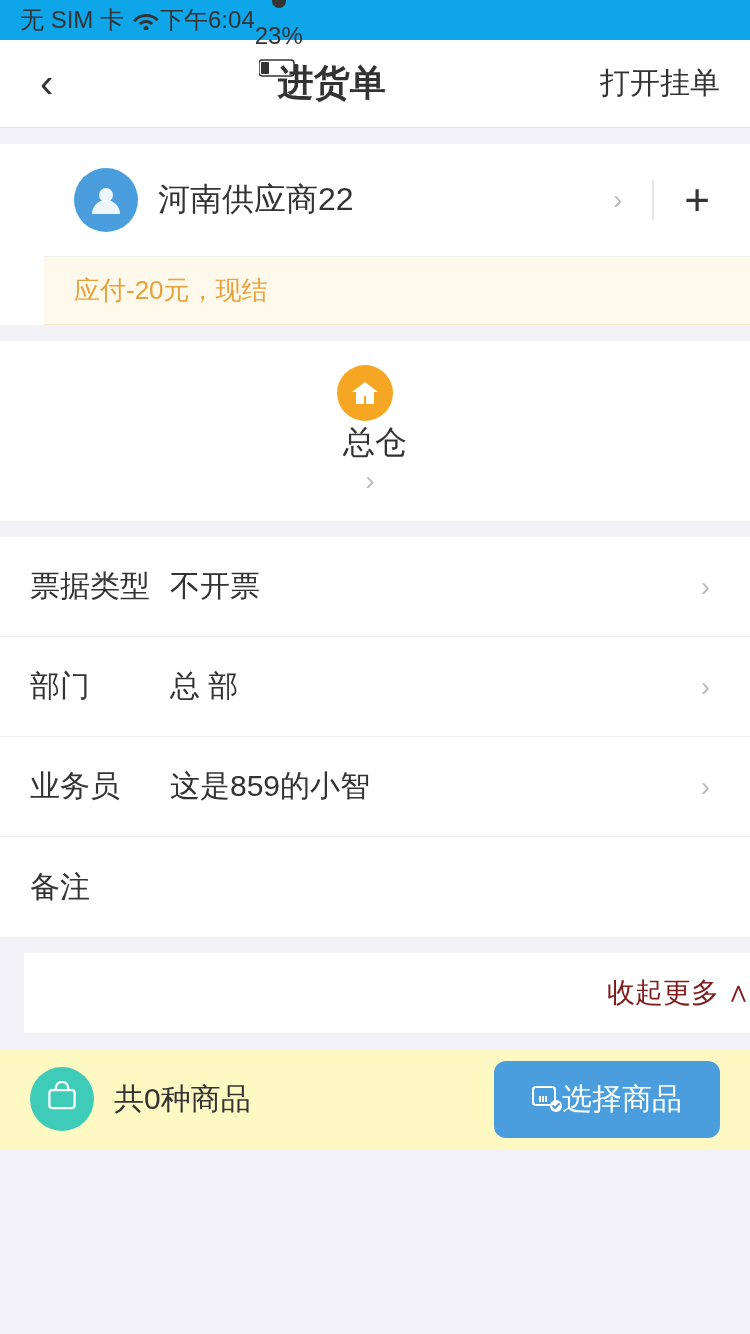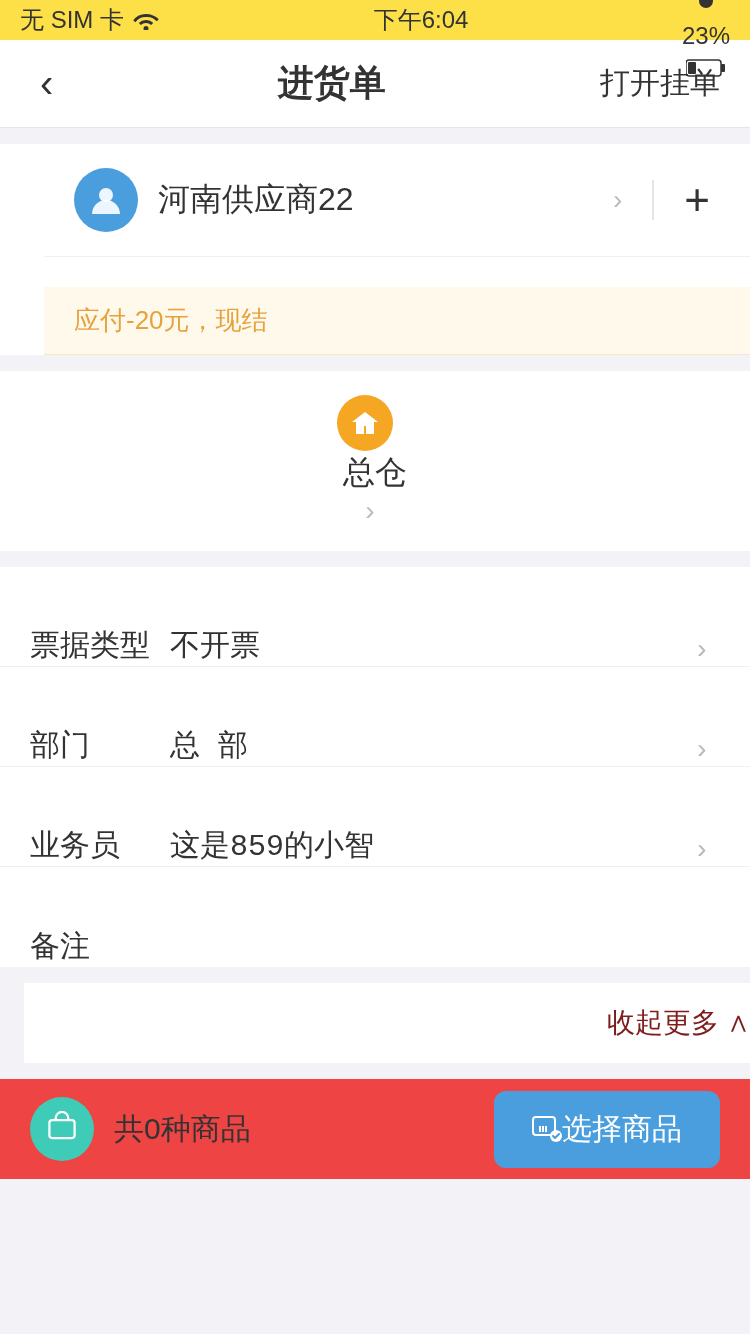--- a/index.html
+++ b/index.html
@@ -9,24 +9,24 @@
       min-height: 1334px;
       font-family: -apple-system, "PingFang SC", "Helvetica Neue", sans-serif;
       background: #f2f2f7;
       font-size: 28px;
       color: #333;
     }
 
     
     .status-bar {
       height: 40px;
-      background: #fde047;
-      display: flex;
-      align-items: center;
-      justify-content: space-between;
+      background: #0ea5e9;
+      display: flex;
+      align-items: center;
+      justify-content: flex-start;
       padding: 11px 20px;
       font-size: 24px;
       font-weight: 500;
     }
     .status-left {
       display: flex;
       align-items: center;
       gap: 8px;
     }
     .status-right {
@@ -116,21 +116,20 @@
       padding: 0 10px;
     }
 
     
     .notice-bar {
       background: #fff9ec;
       padding: 16px 30px;
       font-size: 26px;
       color: #e6a23c;
       border-bottom: 1px solid #f5e8c8;
-      margin-top: 30px;
     }
 
     
     .warehouse-row {
       display: flex;
       align-items: center;
       padding: 24px 30px;
       flex-direction: column;
     }
     .warehouse-icon {
@@ -151,25 +150,24 @@
       color: #333;
     }
 
     
     .form-card {
       background: #fff;
       margin-bottom: 16px;
     }
     .form-row {
       display: flex;
-      align-items: flex-end;
+      align-items: center;
       padding: 0 30px;
       height: 100px;
       border-bottom: 1px solid #f0f0f0;
-      font-family: Liberation Mono, monospace;
     }
     .form-row:last-child {
       border-bottom: none;
     }
     .form-label {
       font-size: 30px;
       color: #333;
       width: 120px;
       flex-shrink: 0;
     }
@@ -192,21 +190,21 @@
       justify-content: flex-end;
       font-size: 28px;
       color: #7f1d1d;
       cursor: pointer;
       margin-bottom: 16px;
       margin-left: 24px;
     }
 
     
     .bottom-bar {
-      background: #ef4444;
+      background: #fef9c3;
       height: 100px;
       display: flex;
       align-items: center;
       padding: 0 30px;
     }
     .product-icon {
       width: 64px;
       height: 64px;
       border-radius: 50%;
       background: #3ecbb8;

